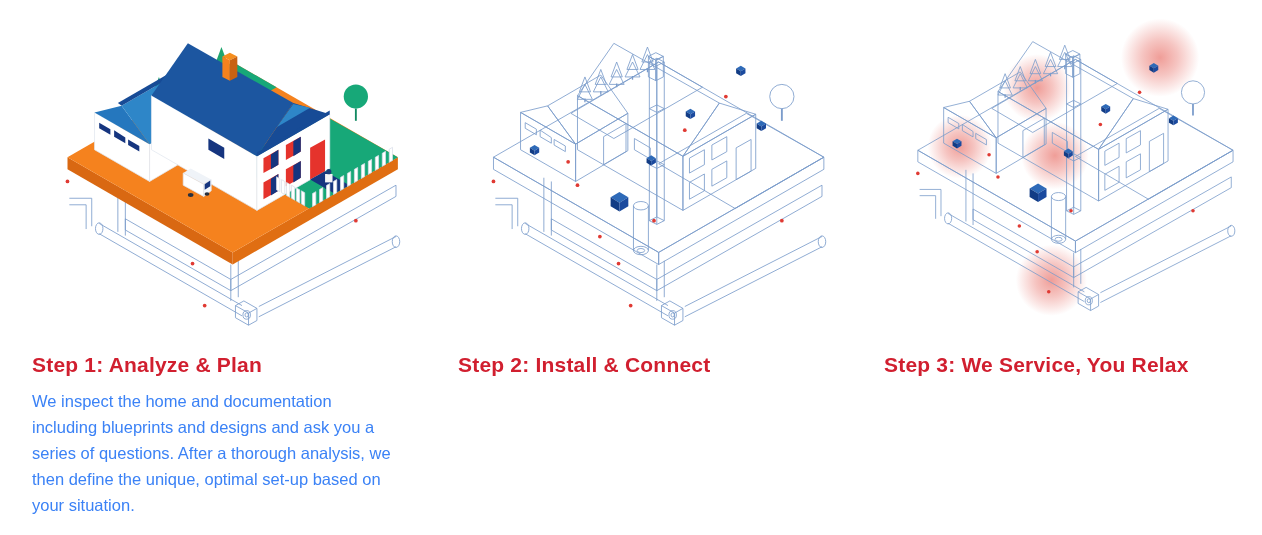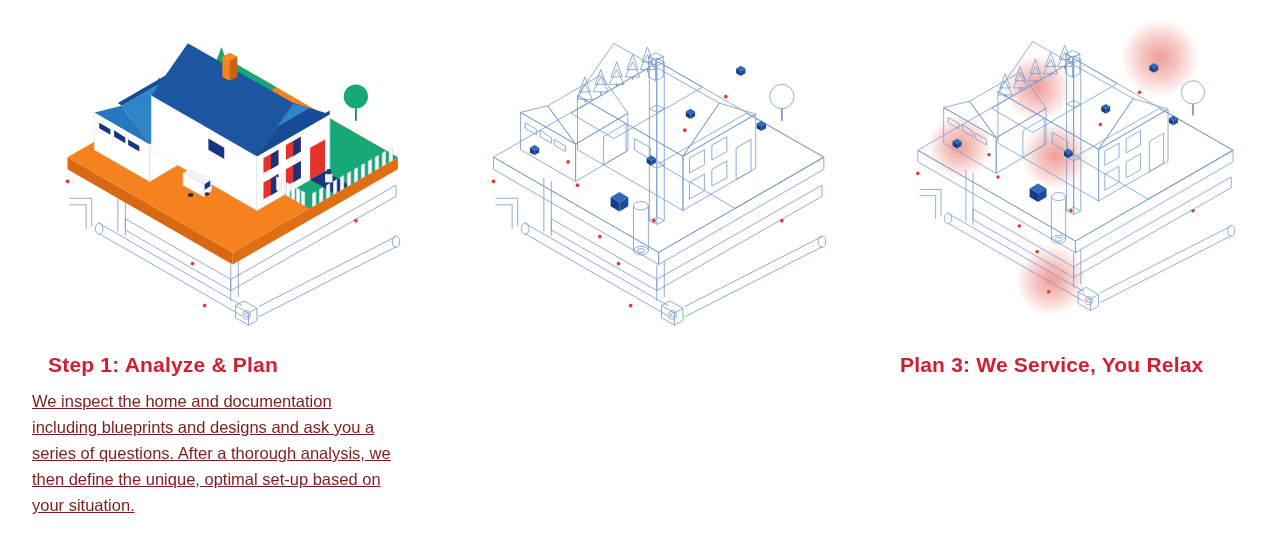--- a/index.html
+++ b/index.html
@@ -19,29 +19,28 @@
   .illo{
     margin:0;height:330px;display:flex;align-items:flex-start;justify-content:flex-start;
   }
   .illo svg{width:100%;height:auto;display:block;}
   h3.step-title{
     color:#D11F2F;
     font-size:21px;
     line-height:26px;
     font-weight:800;
     letter-spacing:.2px;
-    margin:16px 0 10px 16px;
+    margin:16px 0 10px 0;
   }
   p.step-desc{
-    color:#7f1d1d;
+    color:#3b82f6;
     font-size:16.5px;
     line-height:26px;
     margin:0;
     max-width:360px;
-    text-decoration:underline;
   }
 </style>
 </head>
 <body>
 
 <main class="steps">
 
   <section class="step">
     <figure class="illo">
       <svg id="illo-1" viewBox="0 0 420 350" xmlns="http://www.w3.org/2000/svg">
@@ -274,20 +273,21 @@
           <circle cx="347" cy="230" r="2" fill="#E03A33"></circle>
           <circle cx="185" cy="321" r="2" fill="#E03A33"></circle>
           <circle cx="128" cy="192" r="2" fill="#E03A33"></circle>
           <circle cx="243" cy="133" r="2" fill="#E03A33"></circle>
           <circle cx="210" cy="230" r="2" fill="#E03A33"></circle>
           <circle cx="287" cy="97" r="2" fill="#E03A33"></circle>
           <circle cx="152" cy="247" r="2" fill="#E03A33"></circle>
           <circle cx="118" cy="167" r="2" fill="#E03A33"></circle>
         </svg>
     </figure>
+    <h3 class="step-title">Step 2: Install &amp; Connect</h3>
   </section>
 
   <section class="step">
     <figure class="illo">
       <svg id="illo-3" viewBox="0 0 420 350" xmlns="http://www.w3.org/2000/svg">
           <defs>
             <radialGradient id="glow-illo-3">
               <stop offset="0%" stop-color="#E03C31" stop-opacity="0.5"></stop>
               <stop offset="45%" stop-color="#E03C31" stop-opacity="0.3"></stop>
               <stop offset="100%" stop-color="#E03C31" stop-opacity="0"></stop>
@@ -406,16 +406,16 @@
           <circle cx="347" cy="230" r="2" fill="#E03A33"></circle>
           <circle cx="185" cy="321" r="2" fill="#E03A33"></circle>
           <circle cx="128" cy="192" r="2" fill="#E03A33"></circle>
           <circle cx="243" cy="133" r="2" fill="#E03A33"></circle>
           <circle cx="210" cy="230" r="2" fill="#E03A33"></circle>
           <circle cx="287" cy="97" r="2" fill="#E03A33"></circle>
           <circle cx="152" cy="247" r="2" fill="#E03A33"></circle>
           <circle cx="118" cy="167" r="2" fill="#E03A33"></circle>
         </svg>
     </figure>
-    <h3 class="step-title">Plan 3: We Service, You Relax</h3>
+    <h3 class="step-title">Step 3: We Service, You Relax</h3>
   </section>
 
 </main>
 
 </body></html>

